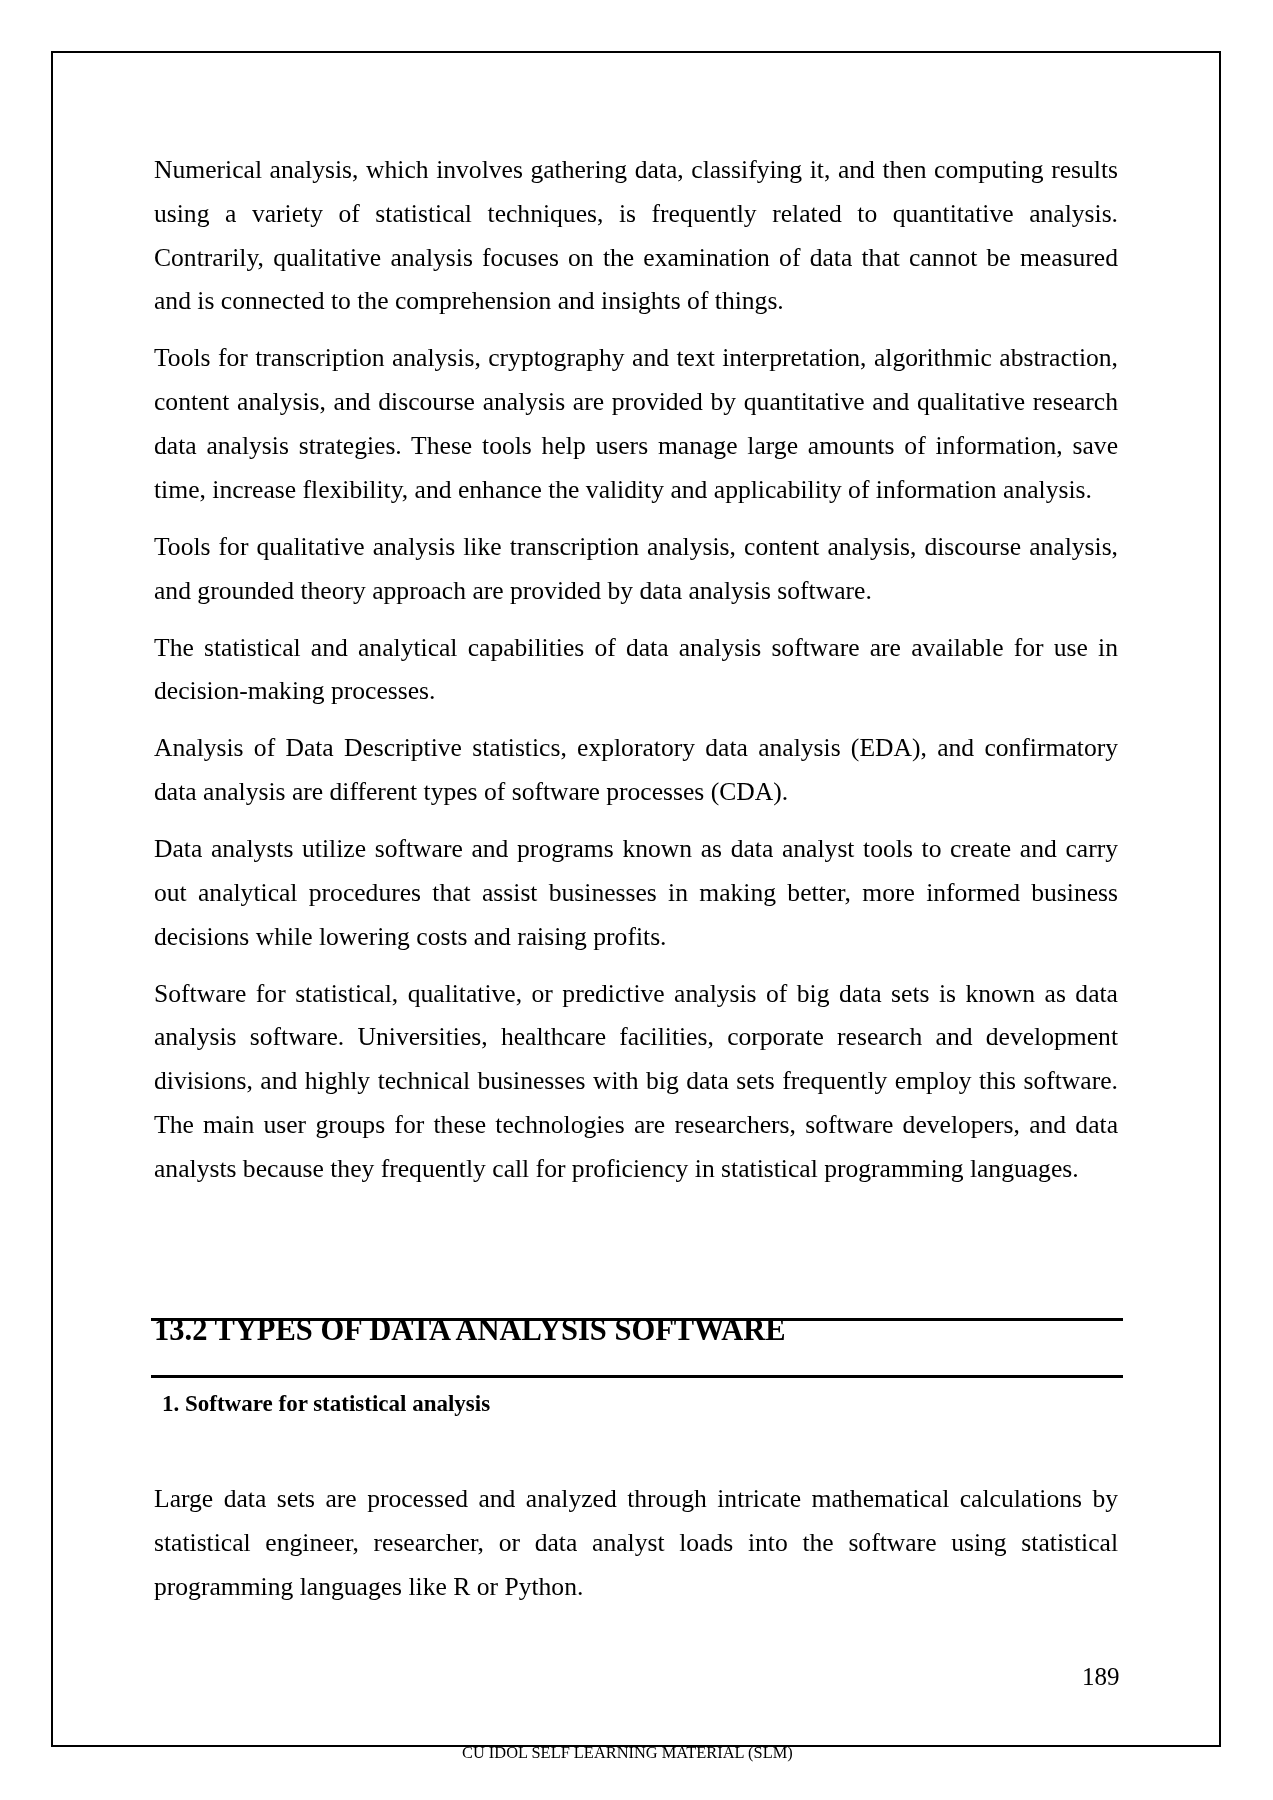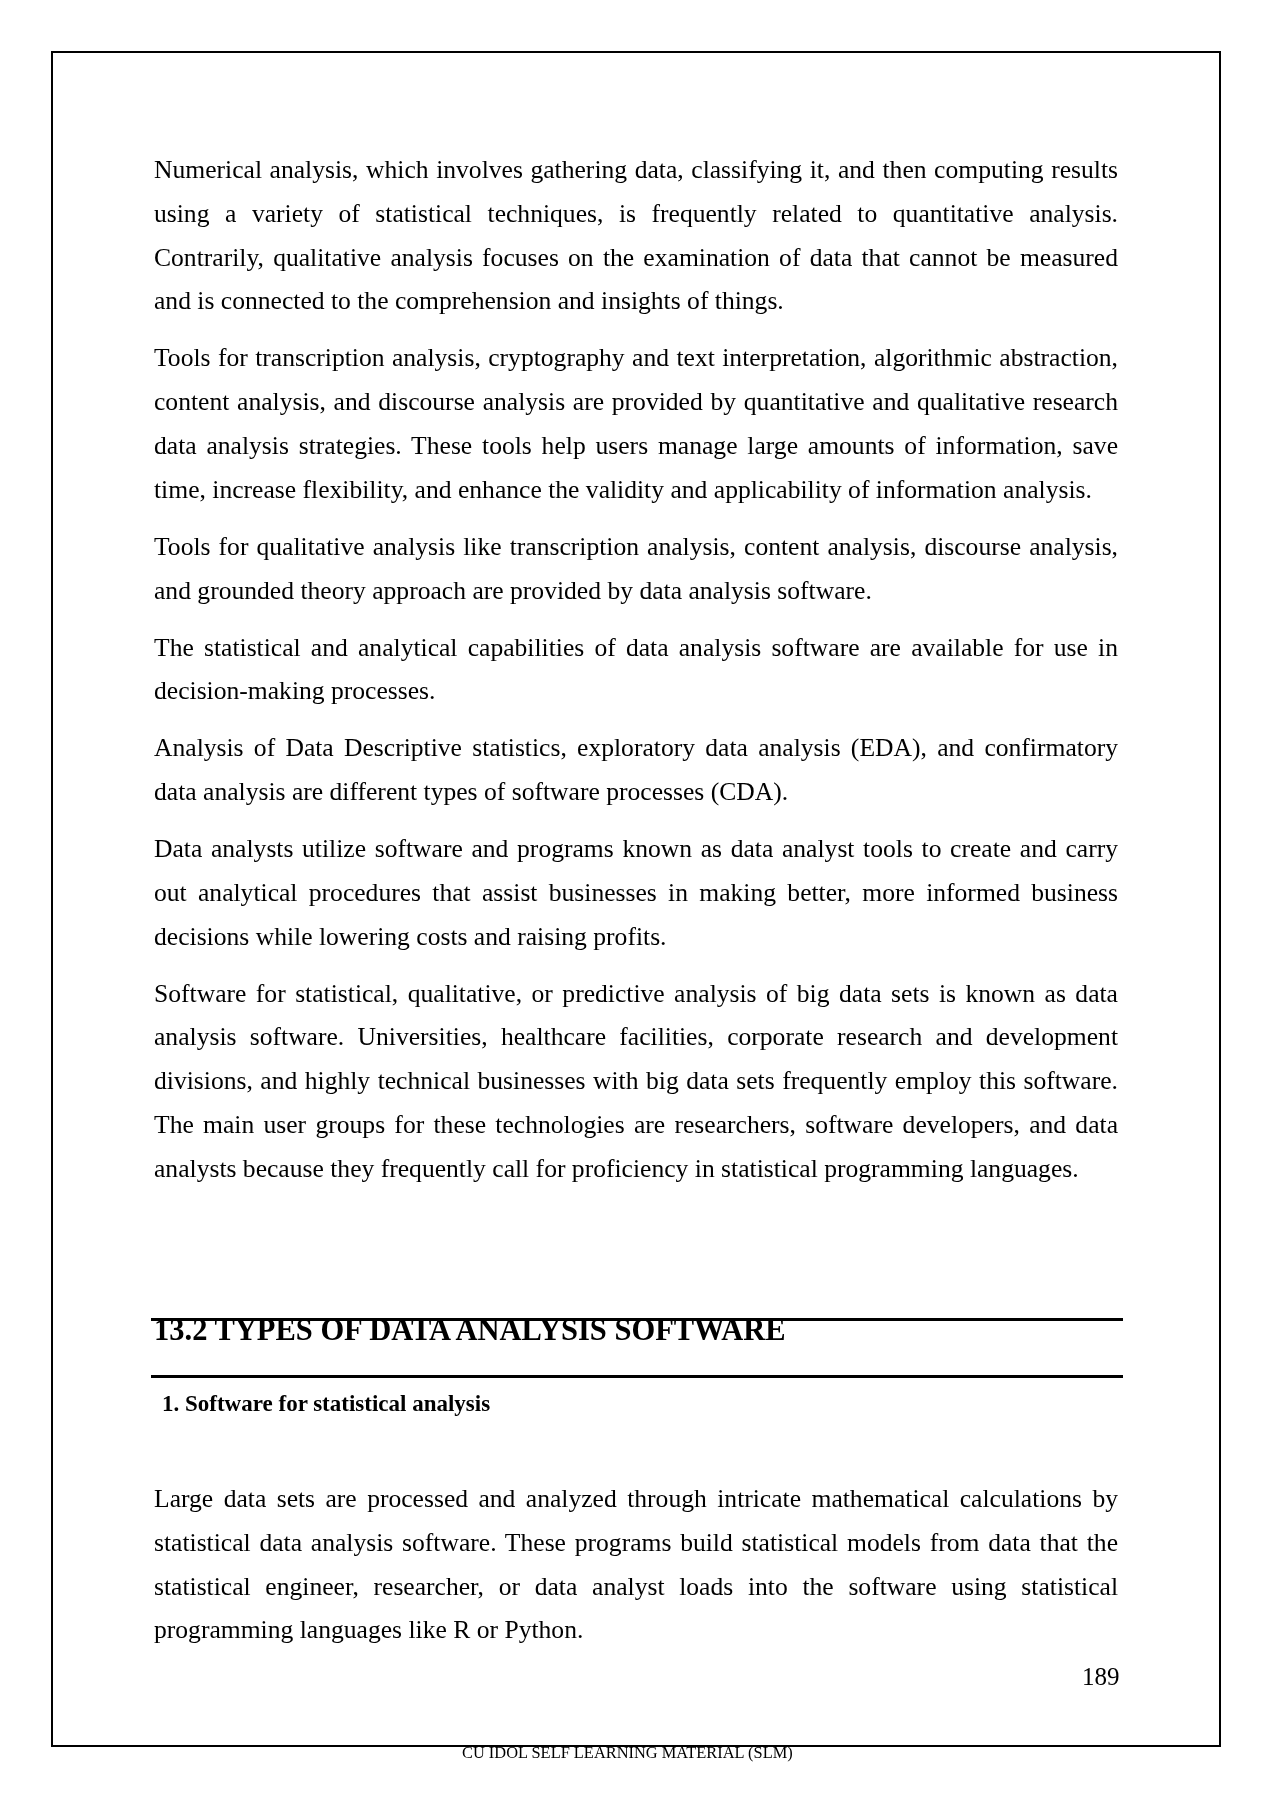--- a/index.html
+++ b/index.html
@@ -68,20 +68,19 @@
 
 <div class="rule" style="top:1318px;"></div>
 <div class="heading">13.2 TYPES OF DATA ANALYSIS SOFTWARE</div>
 <div class="rule" style="top:1375px;"></div>
 
 <div class="subheading">1. Software for statistical analysis</div>
 
 <div class="content2">
   <p class="para">
     <span class="line jl">Large data sets are processed and analyzed through intricate mathematical calculations by</span>
-    <span class="line jl">statistical data analysis software. These programs build statistical models from data that the</span>
     <span class="line jl">statistical engineer, researcher, or data analyst loads into the software using statistical</span>
     <span class="line last">programming languages like R or Python.</span>
   </p>
 </div>
 
 <div class="page-number">189</div>
 <div class="footer">CU IDOL SELF LEARNING MATERIAL (SLM)</div>
 
 </body></html>

